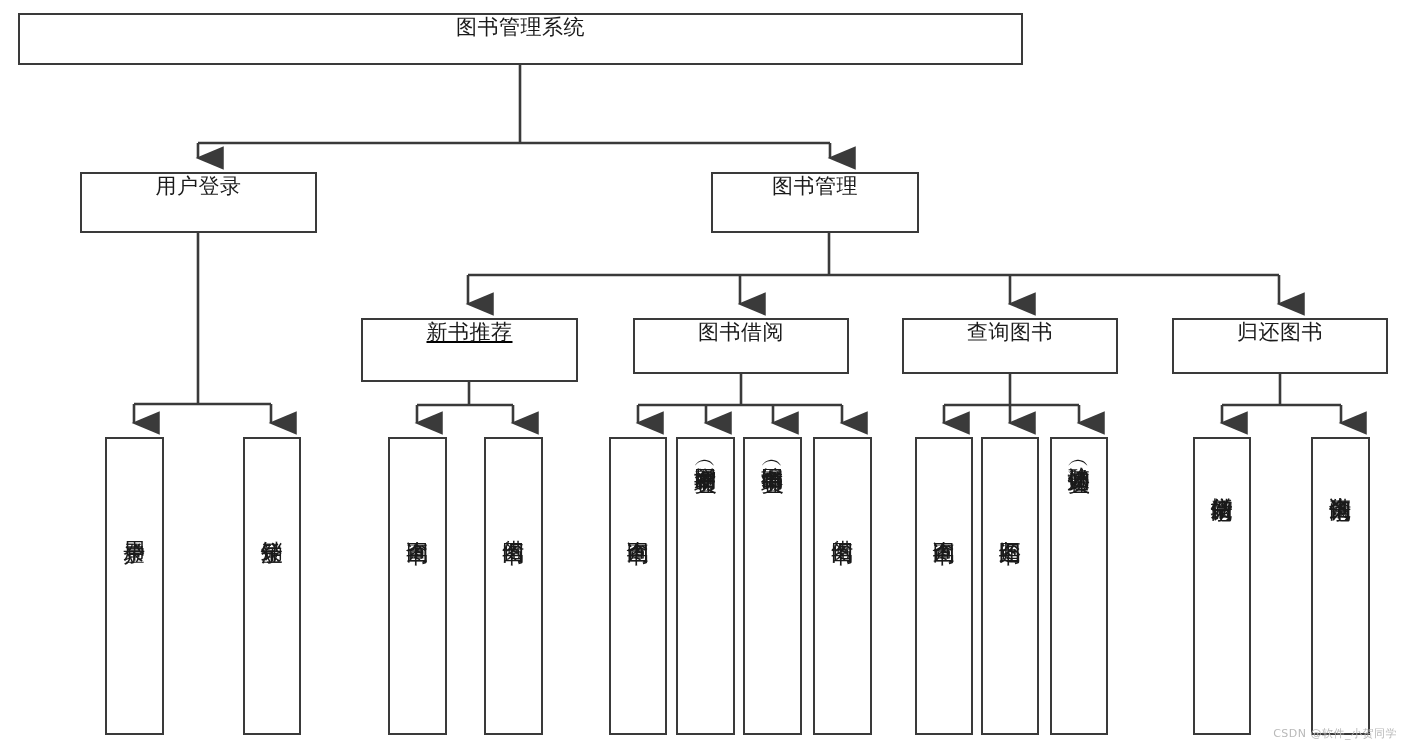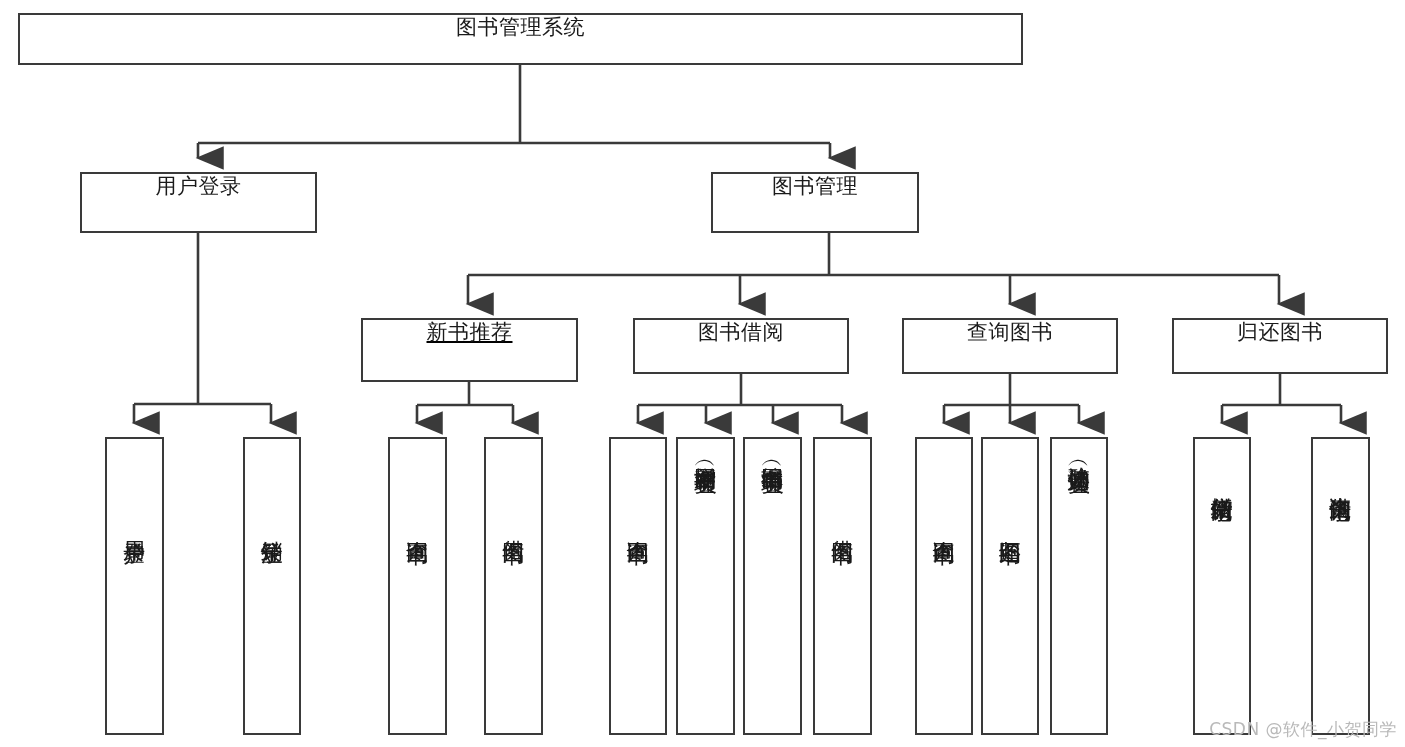--- a/index.html
+++ b/index.html
@@ -65,21 +65,21 @@
   .node.vert.mid3 .node-label {
     margin-top: 34px;
   }
   .node.vert.top .node-label {
     margin-top: 4px;
   }
   #watermark {
     position: absolute;
     right: 8px;
     bottom: 6px;
-    font-size: 17px;
+    font-size: 11px;
     color: #b9b9b9;
     letter-spacing: 0.5px;
     z-index: 5;
     white-space: nowrap;
     font-family: "DejaVu Sans", "Liberation Sans", sans-serif;
   }
 </style>
 </head>
 <body>
 

